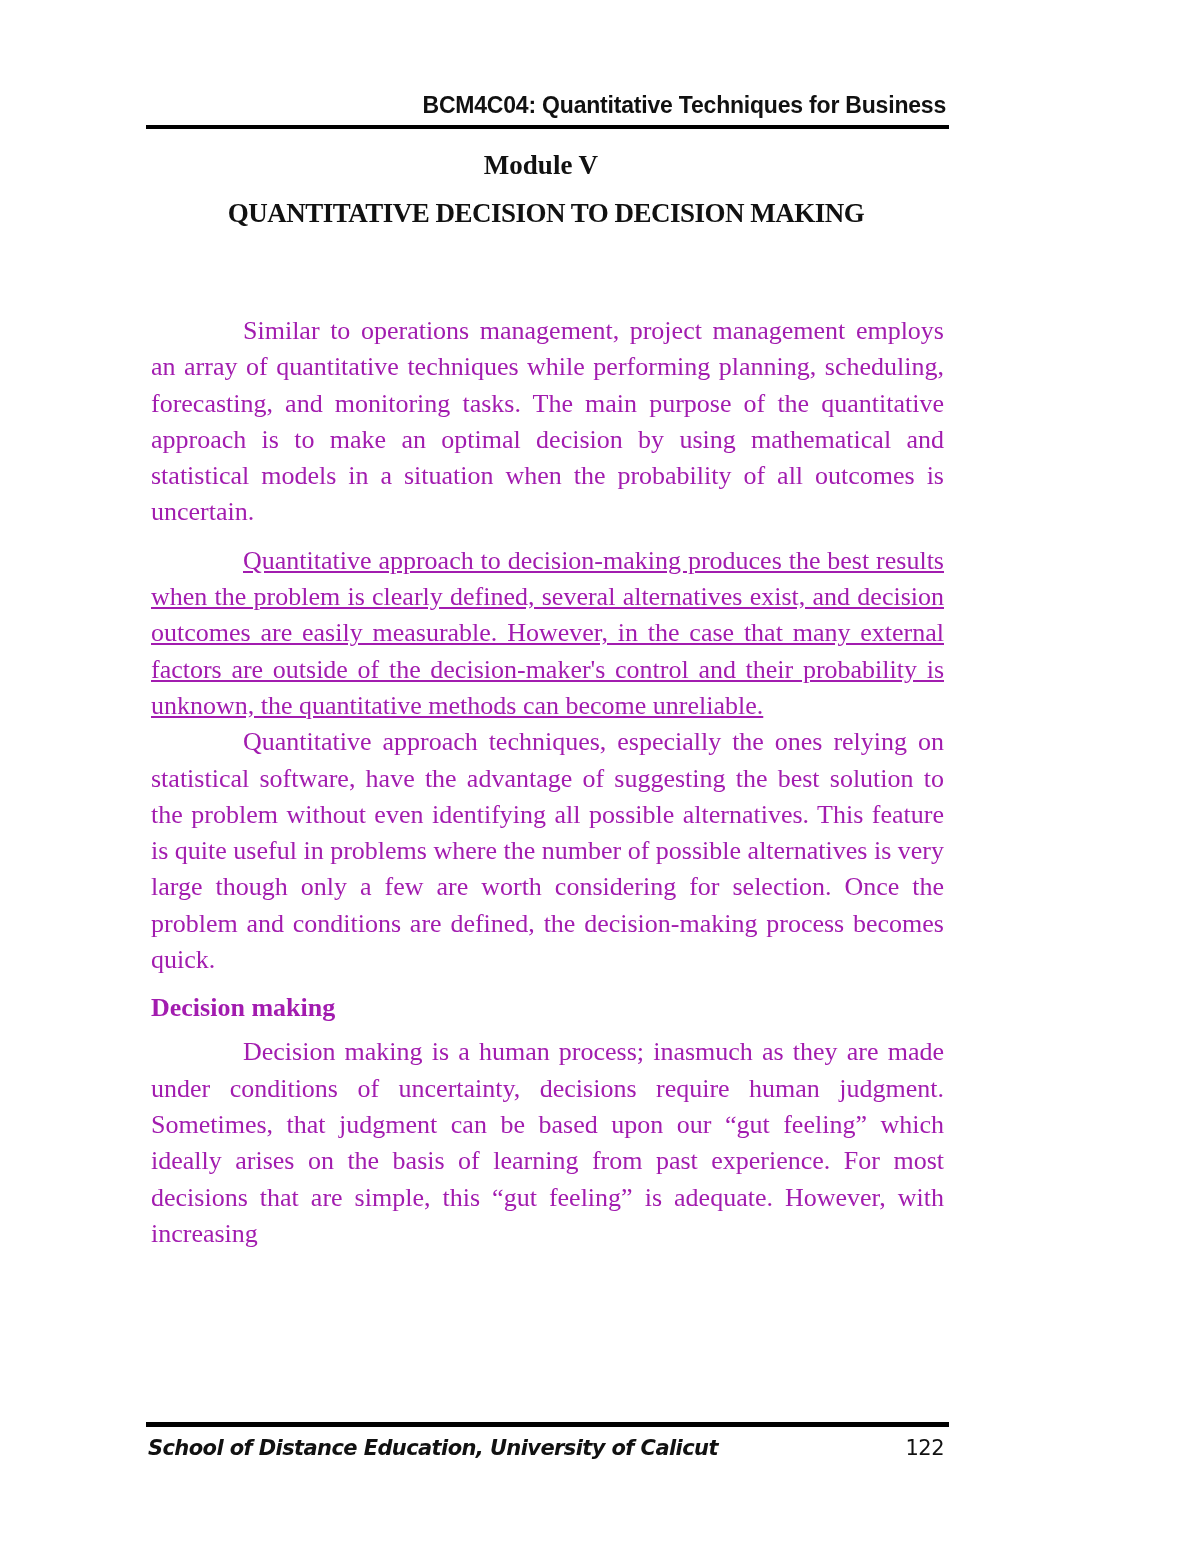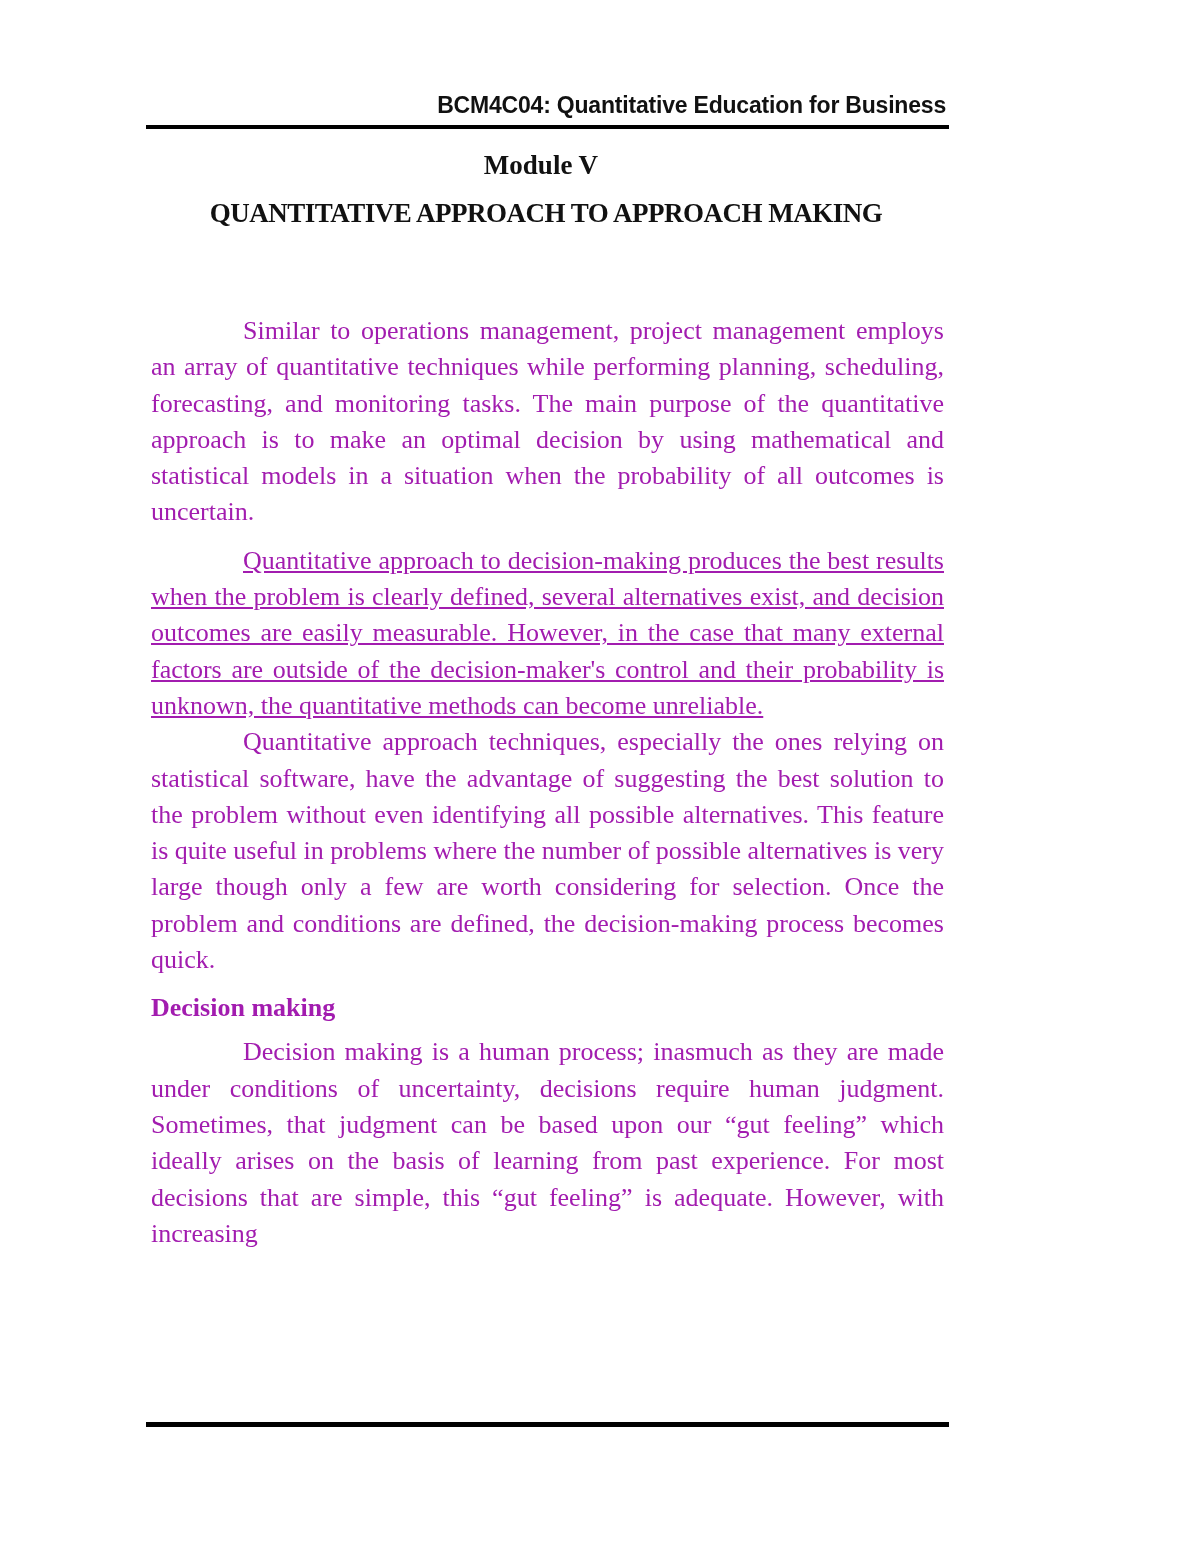--- a/index.html
+++ b/index.html
@@ -49,28 +49,32 @@
     display: flex; justify-content: space-between; align-items: baseline;
     font-family: "DejaVu Sans", sans-serif; font-size: 21px; color: #111;
   }
   .footer .school { font-style: italic; font-weight: bold; letter-spacing: -0.6px; }
   .footer .pageno { font-weight: normal; letter-spacing: -0.5px; }
 </style>
 </head>
 <body>
 
 <div class="page">
-  <div class="running-header">BCM4C04: Quantitative Education for Business</div>
+  <div class="running-header">BCM4C04: Quantitative Techniques for Business</div>
   <div class="header-rule"></div>
 
   <div class="module-title">Module V</div>
-  <div class="chapter-title">QUANTITATIVE APPROACH TO APPROACH MAKING</div>
+  <div class="chapter-title">QUANTITATIVE DECISION TO DECISION MAKING</div>
 
   <div class="body">
     <p class="p1">Similar to operations management, project management employs an array of quantitative techniques while performing planning, scheduling, forecasting, and monitoring tasks. The main purpose of the quantitative approach is to make an optimal decision by using mathematical and statistical models in a situation when the probability of all outcomes is uncertain.</p>
     <p class="p2">Quantitative approach to decision-making produces the best results when the problem is clearly defined, several alternatives exist, and decision outcomes are easily measurable. However, in the case that many external factors are outside of the decision-maker's control and their probability is unknown, the quantitative methods can become unreliable.</p>
     <p class="p3">Quantitative approach techniques, especially the ones relying on statistical software, have the advantage of suggesting the best solution to the problem without even identifying all possible alternatives. This feature is quite useful in problems where the number of possible alternatives is very large though only a few are worth considering for selection. Once the problem and conditions are defined, the decision-making process becomes quick.</p>
     <h2>Decision making</h2>
     <p class="p4">Decision making is a human process; inasmuch as they are made under conditions of uncertainty, decisions require human judgment. Sometimes, that judgment can be based upon our “gut feeling” which ideally arises on the basis of learning from past experience. For most decisions that are simple, this “gut feeling” is adequate. However, with increasing</p>
   </div>
 
   <div class="footer-rule"></div>
+  <div class="footer">
+    <span class="school">School of Distance Education, University of Calicut</span>
+    <span class="pageno">122</span>
+  </div>
 </div>
 
 </body></html>

